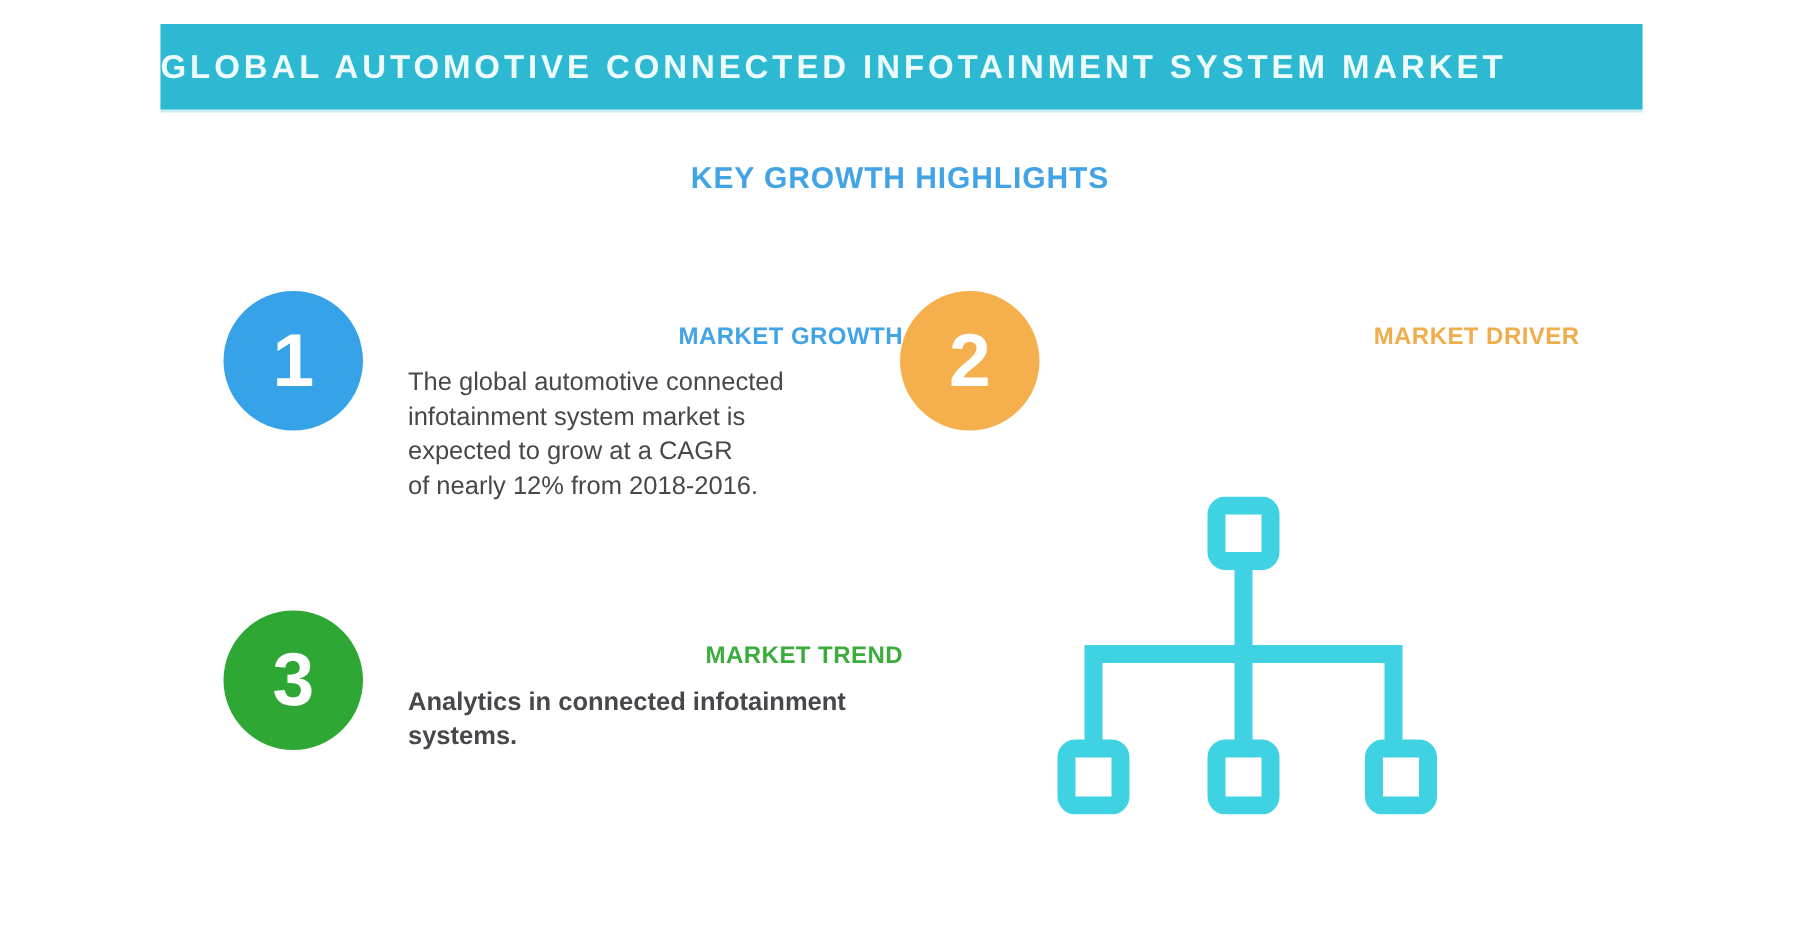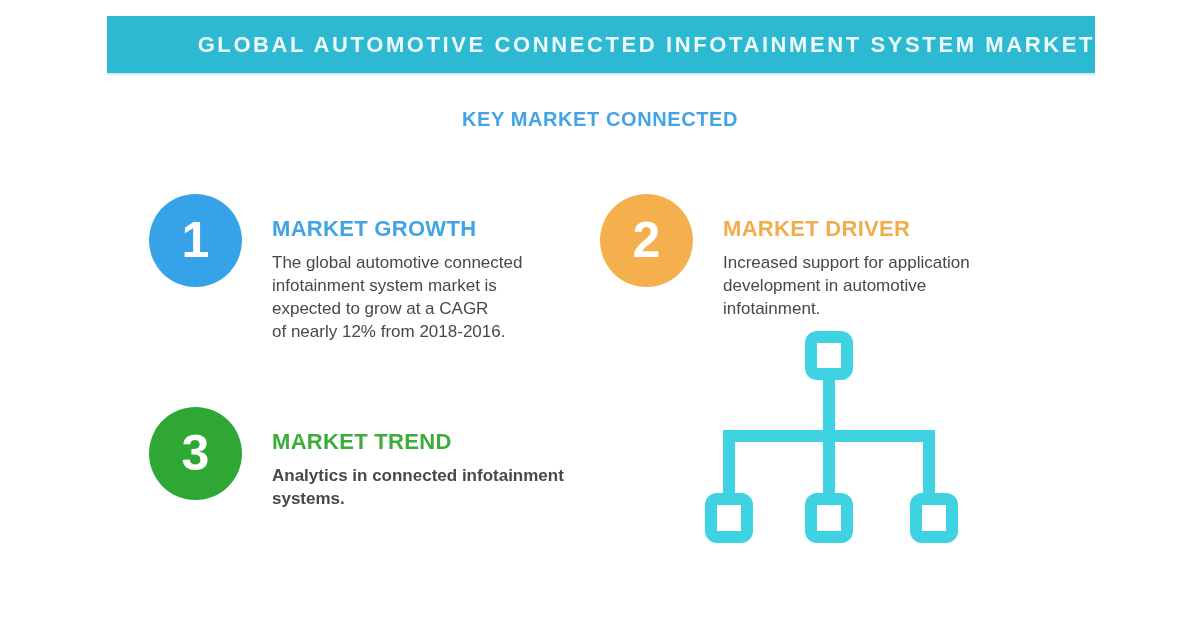--- a/index.html
+++ b/index.html
@@ -10,21 +10,21 @@
     background: #ffffff;
     font-family: "Liberation Sans", "DejaVu Sans", sans-serif;
     overflow: hidden;
   }
 
   
   .banner {
     position: absolute;
     left: 107px; top: 16px;
     width: 988px; height: 57px;
-    display: flex; align-items: center; justify-content: flex-end;
+    display: flex; align-items: center; justify-content: flex-start;
     box-shadow: 0 2px 0 rgba(44,185,209,0.25);
   }
   .banner-title {
     margin: 0;
     font-size: 22px;
     font-weight: bold;
     letter-spacing: 2.6px;
     white-space: nowrap;
   }
 
@@ -57,24 +57,25 @@
     color: #ffffff;
     font-size: 50px;
     font-weight: bold;
     line-height: 1;
     transform: translateY(-1px);
   }
   .item-text { position: absolute; top: 0; left: 123px; width: 330px; }
   .item-text h3 {
     margin: 0;
     padding-top: 22px;
-    font-size: 22px;
+    font-size: 16px;
     font-weight: bold;
     letter-spacing: 0.3px;
     white-space: nowrap;
+    text-align: right;
   }
   .item-text p {
     margin: 9px 0 0 0;
     font-size: 17px;
     line-height: 23px;
     white-space: pre-line;
   }
 
   
   .hierarchy {
@@ -100,44 +101,41 @@
 </style>
 </head>
 <body>
 
 <div class="page">
 
   <header class="banner" style="background-color: rgb(44, 185, 209);">
     <h1 class="banner-title" style="color: rgb(237, 251, 253);">GLOBAL AUTOMOTIVE CONNECTED INFOTAINMENT SYSTEM MARKET</h1>
   </header>
 
-  <h2 class="subtitle" style="color: rgb(66, 163, 229);">KEY MARKET CONNECTED</h2>
+  <h2 class="subtitle" style="color: rgb(66, 163, 229);">KEY GROWTH HIGHLIGHTS</h2>
 
   <section class="item item-1">
     <div class="circle" style="background-color: rgb(54, 163, 233);">
       <span class="num">1</span>
     </div>
     <div class="item-text">
       <h3 style="color: rgb(66, 164, 228);">MARKET GROWTH</h3>
       <p style="color: rgb(70, 72, 75);">The global automotive connected
 infotainment system market is
 expected to grow at a CAGR
 of nearly 12% from 2018-2016.</p>
     </div>
   </section>
 
   <section class="item item-2">
     <div class="circle" style="background-color: rgb(245, 176, 77);">
       <span class="num">2</span>
     </div>
     <div class="item-text">
       <h3 style="color: rgb(240, 173, 76);">MARKET DRIVER</h3>
-      <p style="color: rgb(70, 72, 75);">Increased support for application
-development in automotive
-infotainment.</p>
     </div>
   </section>
 
   <section class="item item-3">
     <div class="circle" style="background-color: rgb(46, 167, 53);">
       <span class="num">3</span>
     </div>
     <div class="item-text">
       <h3 style="color: rgb(60, 173, 60);">MARKET TREND</h3>
       <p style="color: rgb(70, 72, 75); font-weight: bold;">Analytics in connected infotainment

